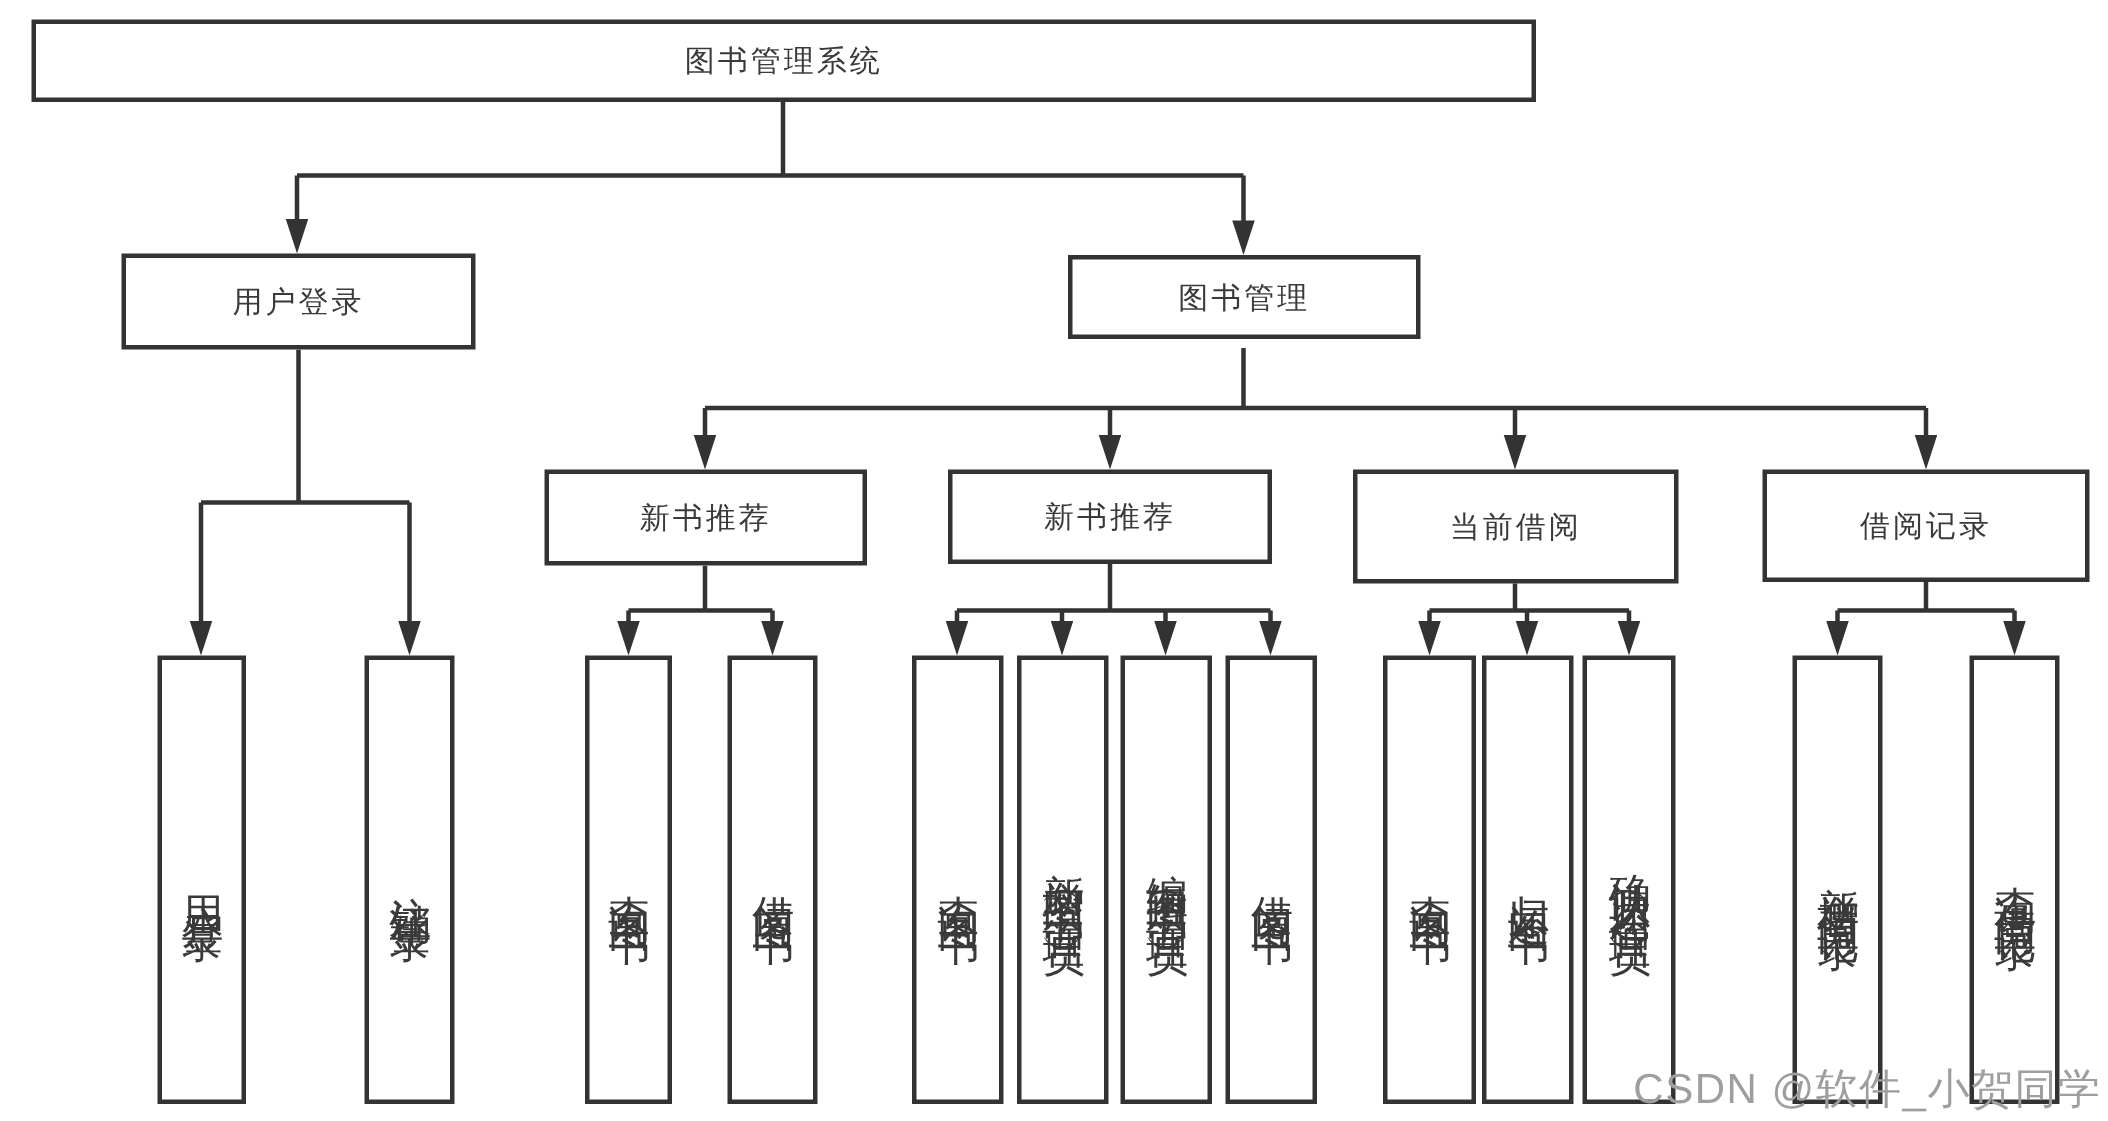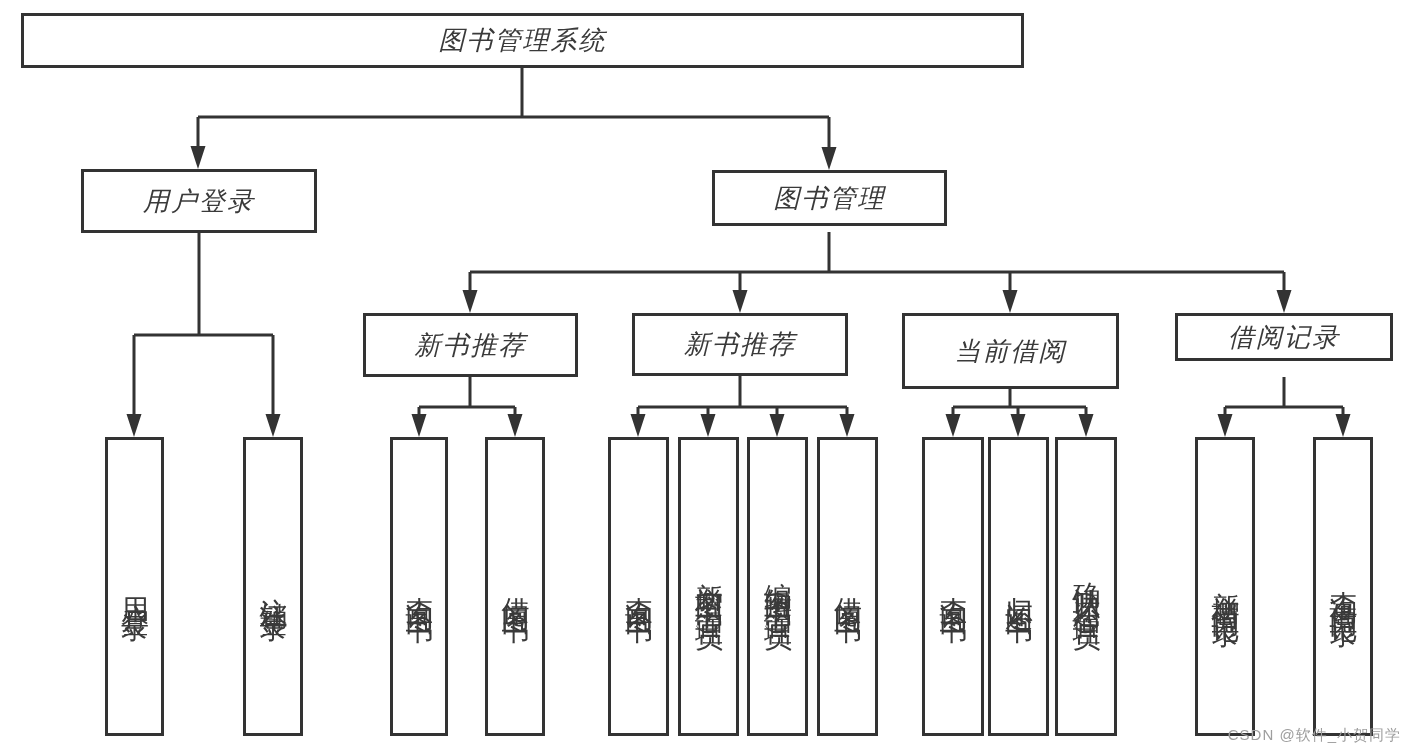--- a/index.html
+++ b/index.html
@@ -22,38 +22,37 @@
     box-sizing:border-box;
     border:3px solid var(--line);
     background:#fff;
     display:flex;
     align-items:center;
     justify-content:center;
     color:var(--text);
     z-index:2;
   }
   .node.h .lbl{
-    font-size:26px;
+    font-size:20px;
     letter-spacing:2px;
     white-space:nowrap;
-    font-style:italic;
   }
   .node.leaf{border-width:3px;}
   .node.leaf .lbl{
     writing-mode:vertical-rl;
     text-orientation:mixed;
     font-size:28px;
     letter-spacing:6px;
     line-height:1;
   }
   .watermark{
     position:absolute;
     right:4px;
     bottom:2px;
-    font-size:15px;
+    font-size:28px;
     color:var(--wm);
     letter-spacing:1px;
     z-index:5;
     white-space:nowrap;
     margin-left:20px;
   }
 </style>
 </head>
 <body>
 
@@ -77,21 +76,21 @@
 
   <div class="node h" style="left:363px;top:313px;width:215px;height:64px">
     <span class="lbl">新书推荐</span>
   </div>
   <div class="node h" style="left:632px;top:313px;width:216px;height:63px">
     <span class="lbl">新书推荐</span>
   </div>
   <div class="node h" style="left:902px;top:313px;width:217px;height:76px">
     <span class="lbl">当前借阅</span>
   </div>
-  <div class="node h" style="left:1175px;top:313px;width:218px;height:48px">
+  <div class="node h" style="left:1175px;top:313px;width:218px;height:75px">
     <span class="lbl">借阅记录</span>
   </div>
 
   <div class="node leaf" style="left:105px;top:437px;width:59px;height:299px">
     <span class="lbl">用户登录</span>
   </div>
   <div class="node leaf" style="left:243px;top:437px;width:60px;height:299px">
     <span class="lbl">注销登录</span>
   </div>
 

